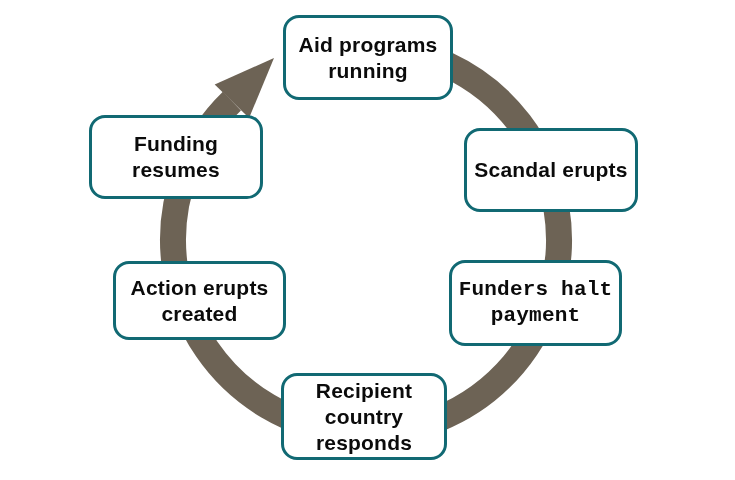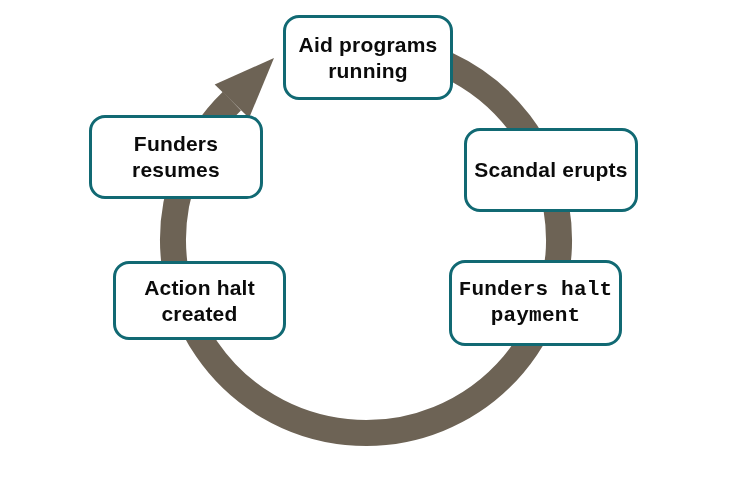--- a/index.html
+++ b/index.html
@@ -67,24 +67,29 @@
 
   <div class="node" id="node-scandal">
     <span class="node-label">Scandal erupts</span>
   </div>
 
   <div class="node" id="node-funders">
     <span class="node-label">Funders halt
 payment</span>
   </div>
 
+  <div class="node" id="node-recipient">
+    <span class="node-label">Recipient
+country
+responds</span>
+  </div>
 
   <div class="node" id="node-action">
-    <span class="node-label">Action halt
+    <span class="node-label">Action erupts
 created</span>
   </div>
 
   <div class="node" id="node-funding">
-    <span class="node-label">Funders
+    <span class="node-label">Funding
 resumes</span>
   </div>
 
 </div>
 
 </body></html>

